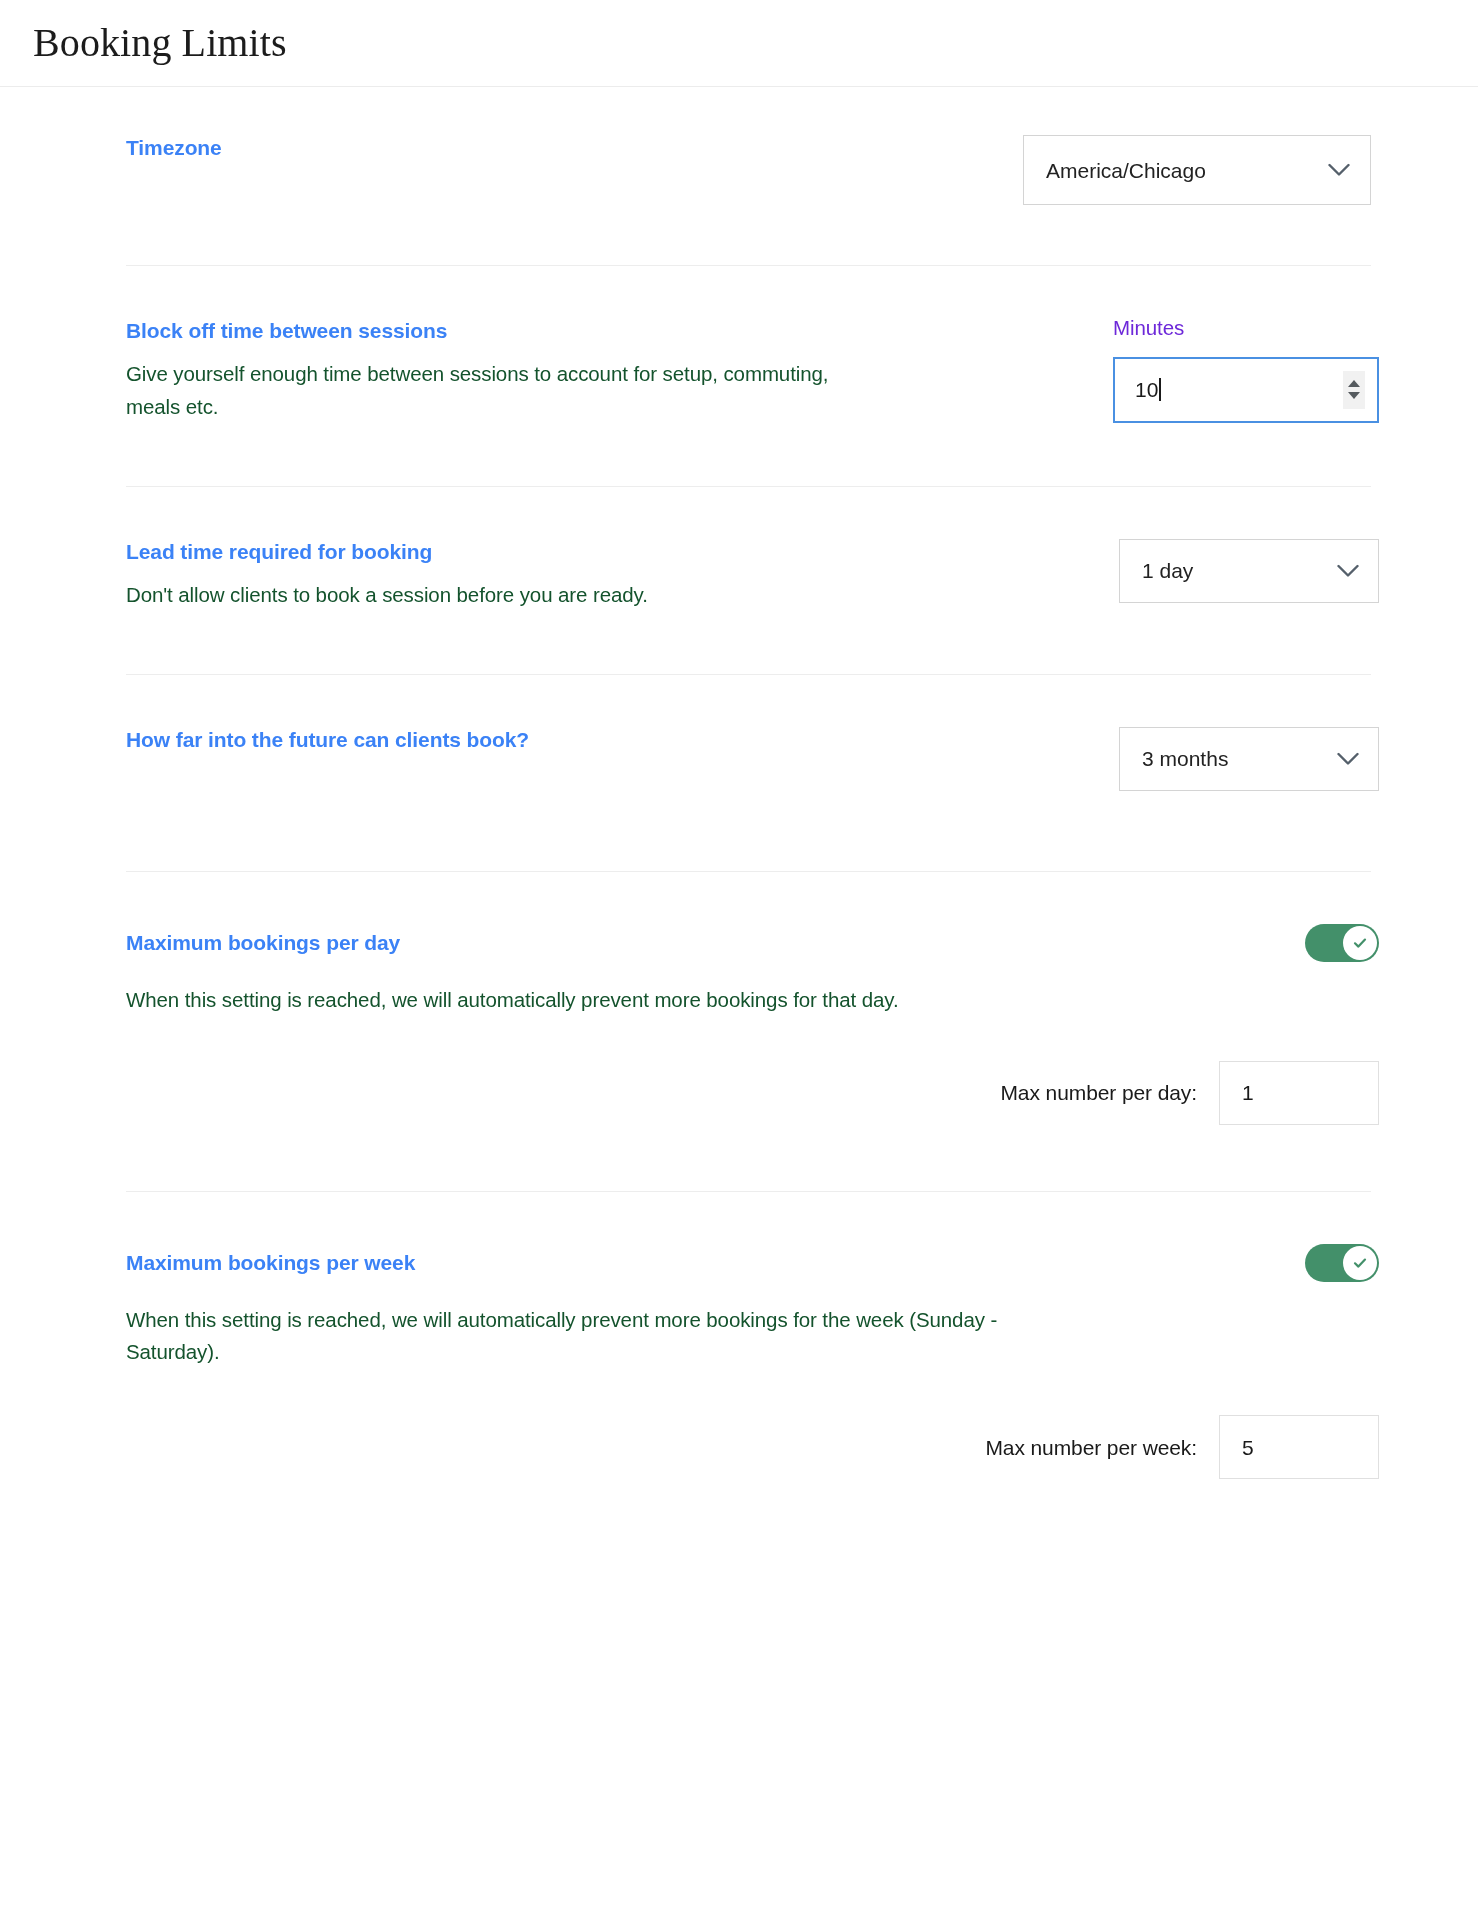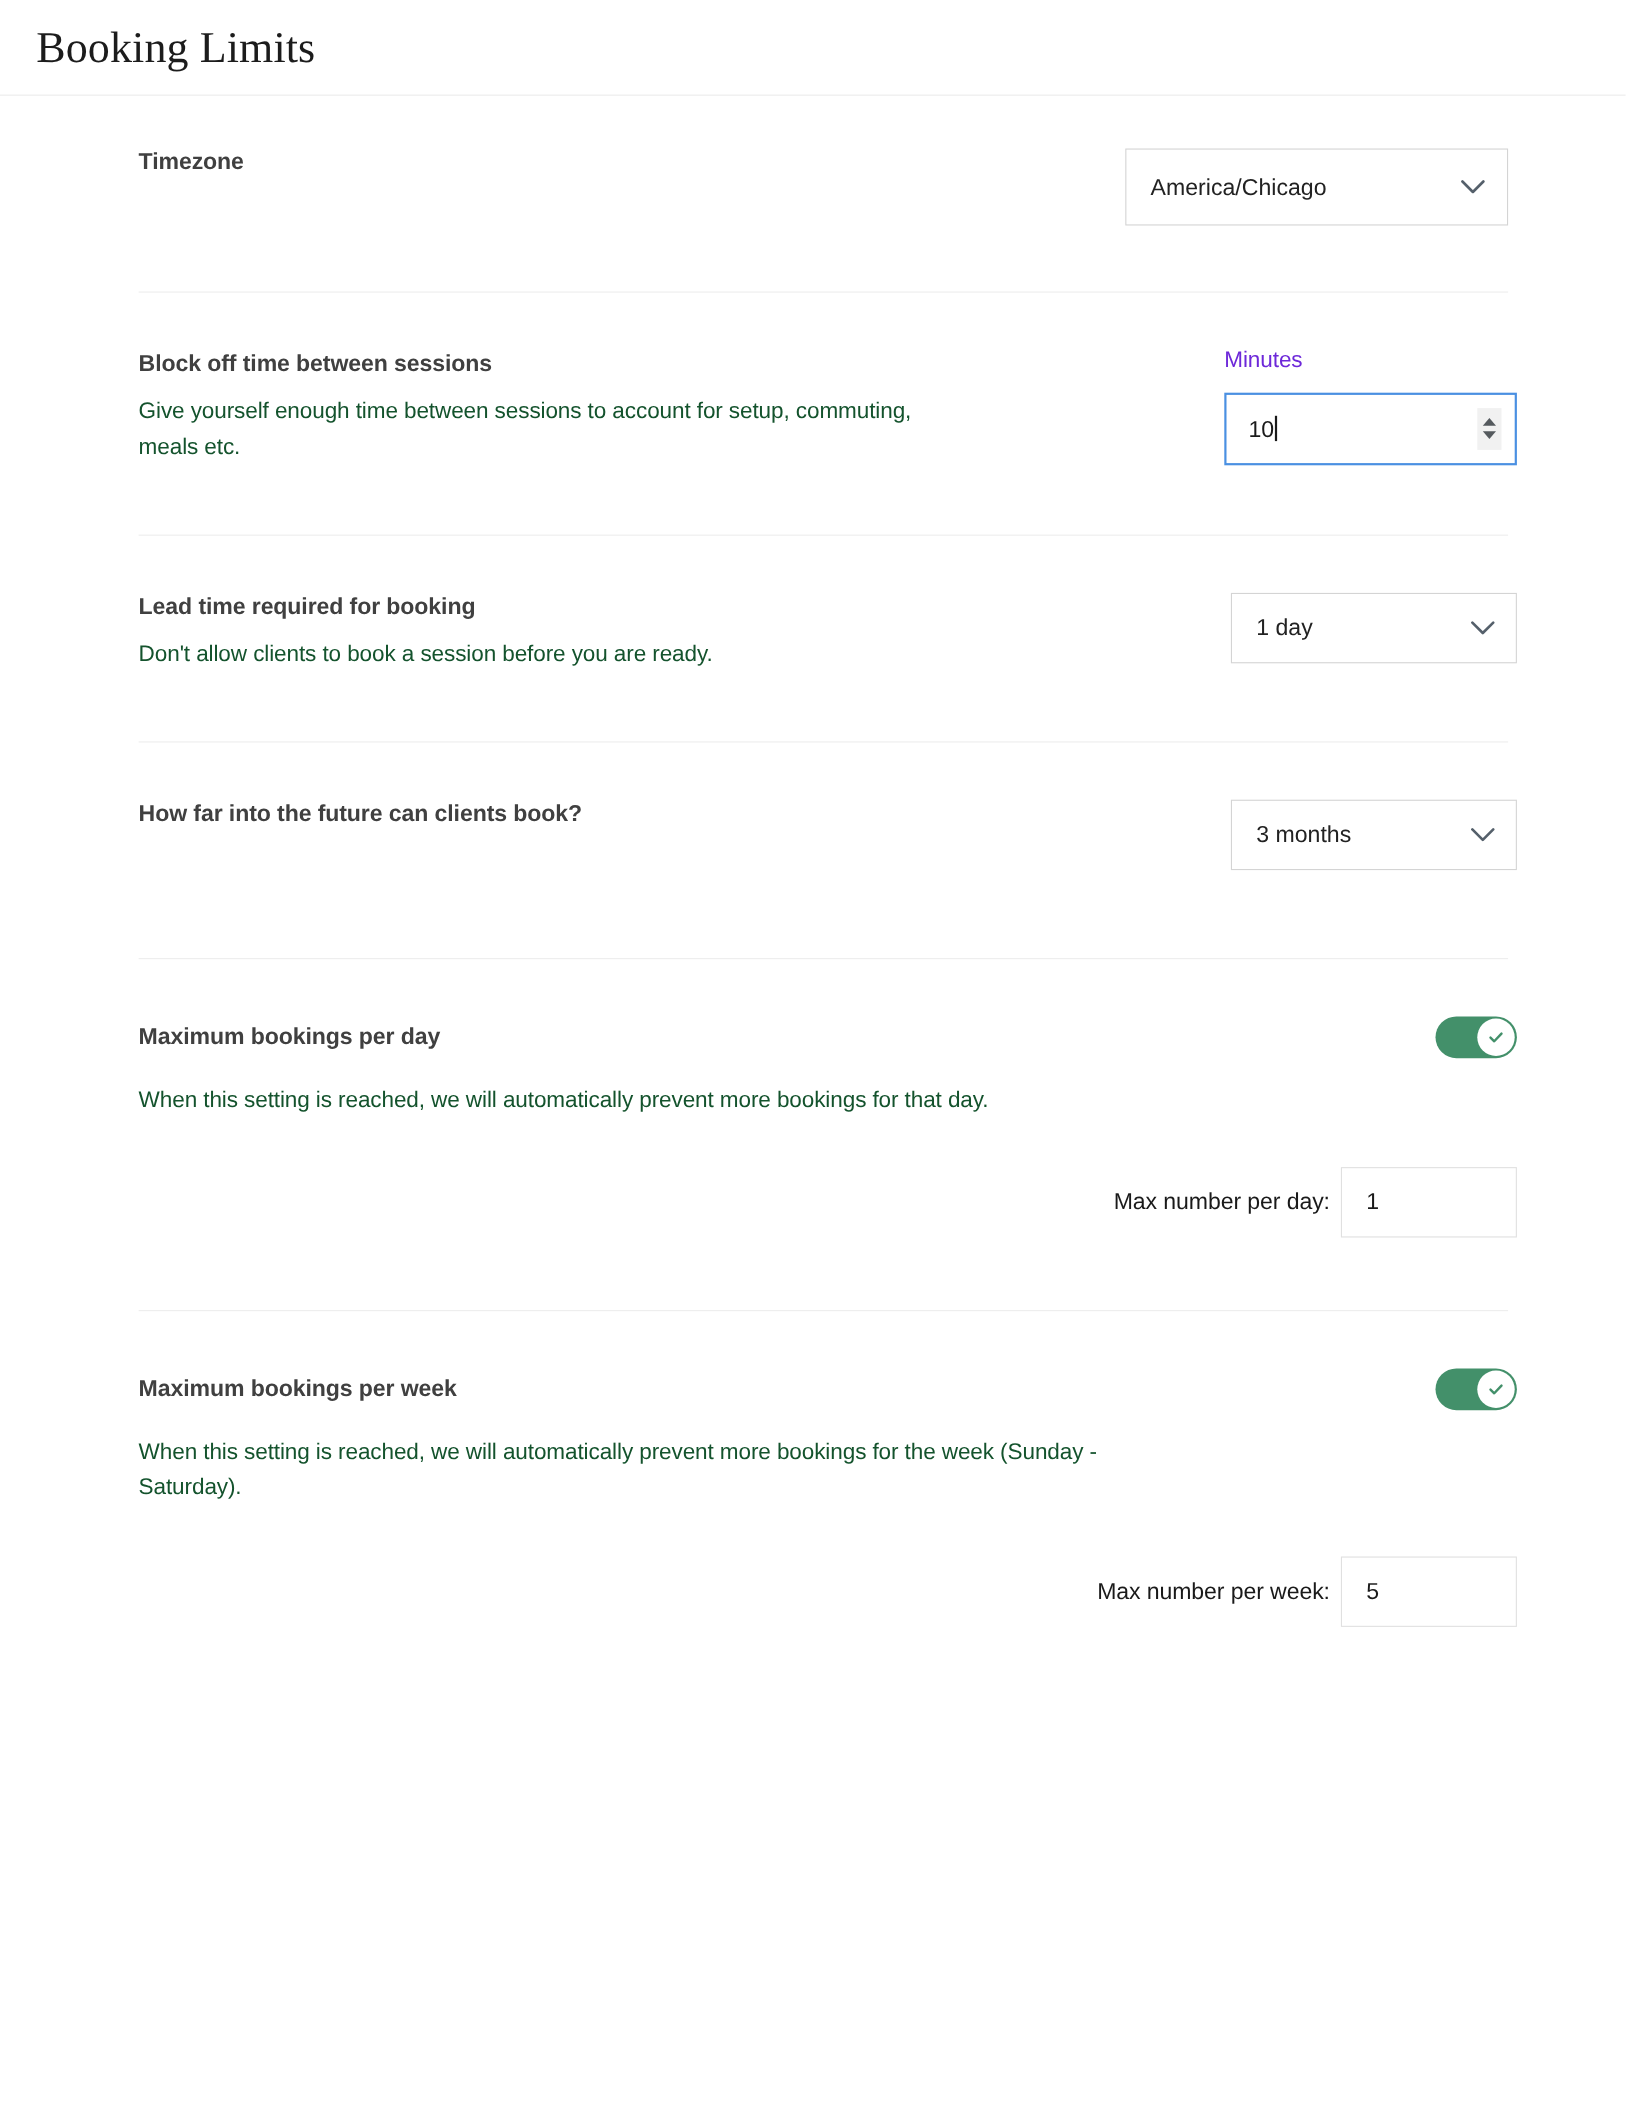--- a/index.html
+++ b/index.html
@@ -68,21 +68,21 @@
   .row-right {
     flex: 0 0 auto;
     display: flex;
     flex-direction: column;
     align-items: flex-start;
   }
 
   .label-title {
     font-size: 21px;
     font-weight: 700;
-    color: #404040;
+    color: #3b82f6;
     line-height: 1.25;
     letter-spacing: -0.1px;
   }
   .label-desc {
     font-size: 20.5px;
     font-weight: 400;
     color: #14532d;
     line-height: 1.6;
     margin-top: 14px;
     letter-spacing: -0.1px;
@@ -217,21 +217,21 @@
     align-items: center;
     justify-content: center;
   }
   .toggle .knob svg { display: block; }
 
   
   .maxrow {
     display: flex;
     align-items: center;
     justify-content: flex-end;
-    gap: 10px;
+    gap: 22px;
   }
   .maxrow .cap {
     font-size: 21px;
     color: #1a1a1a;
     line-height: 1;
     letter-spacing: -0.1px;
   }
 
   .head-with-toggle {
     display: flex;

